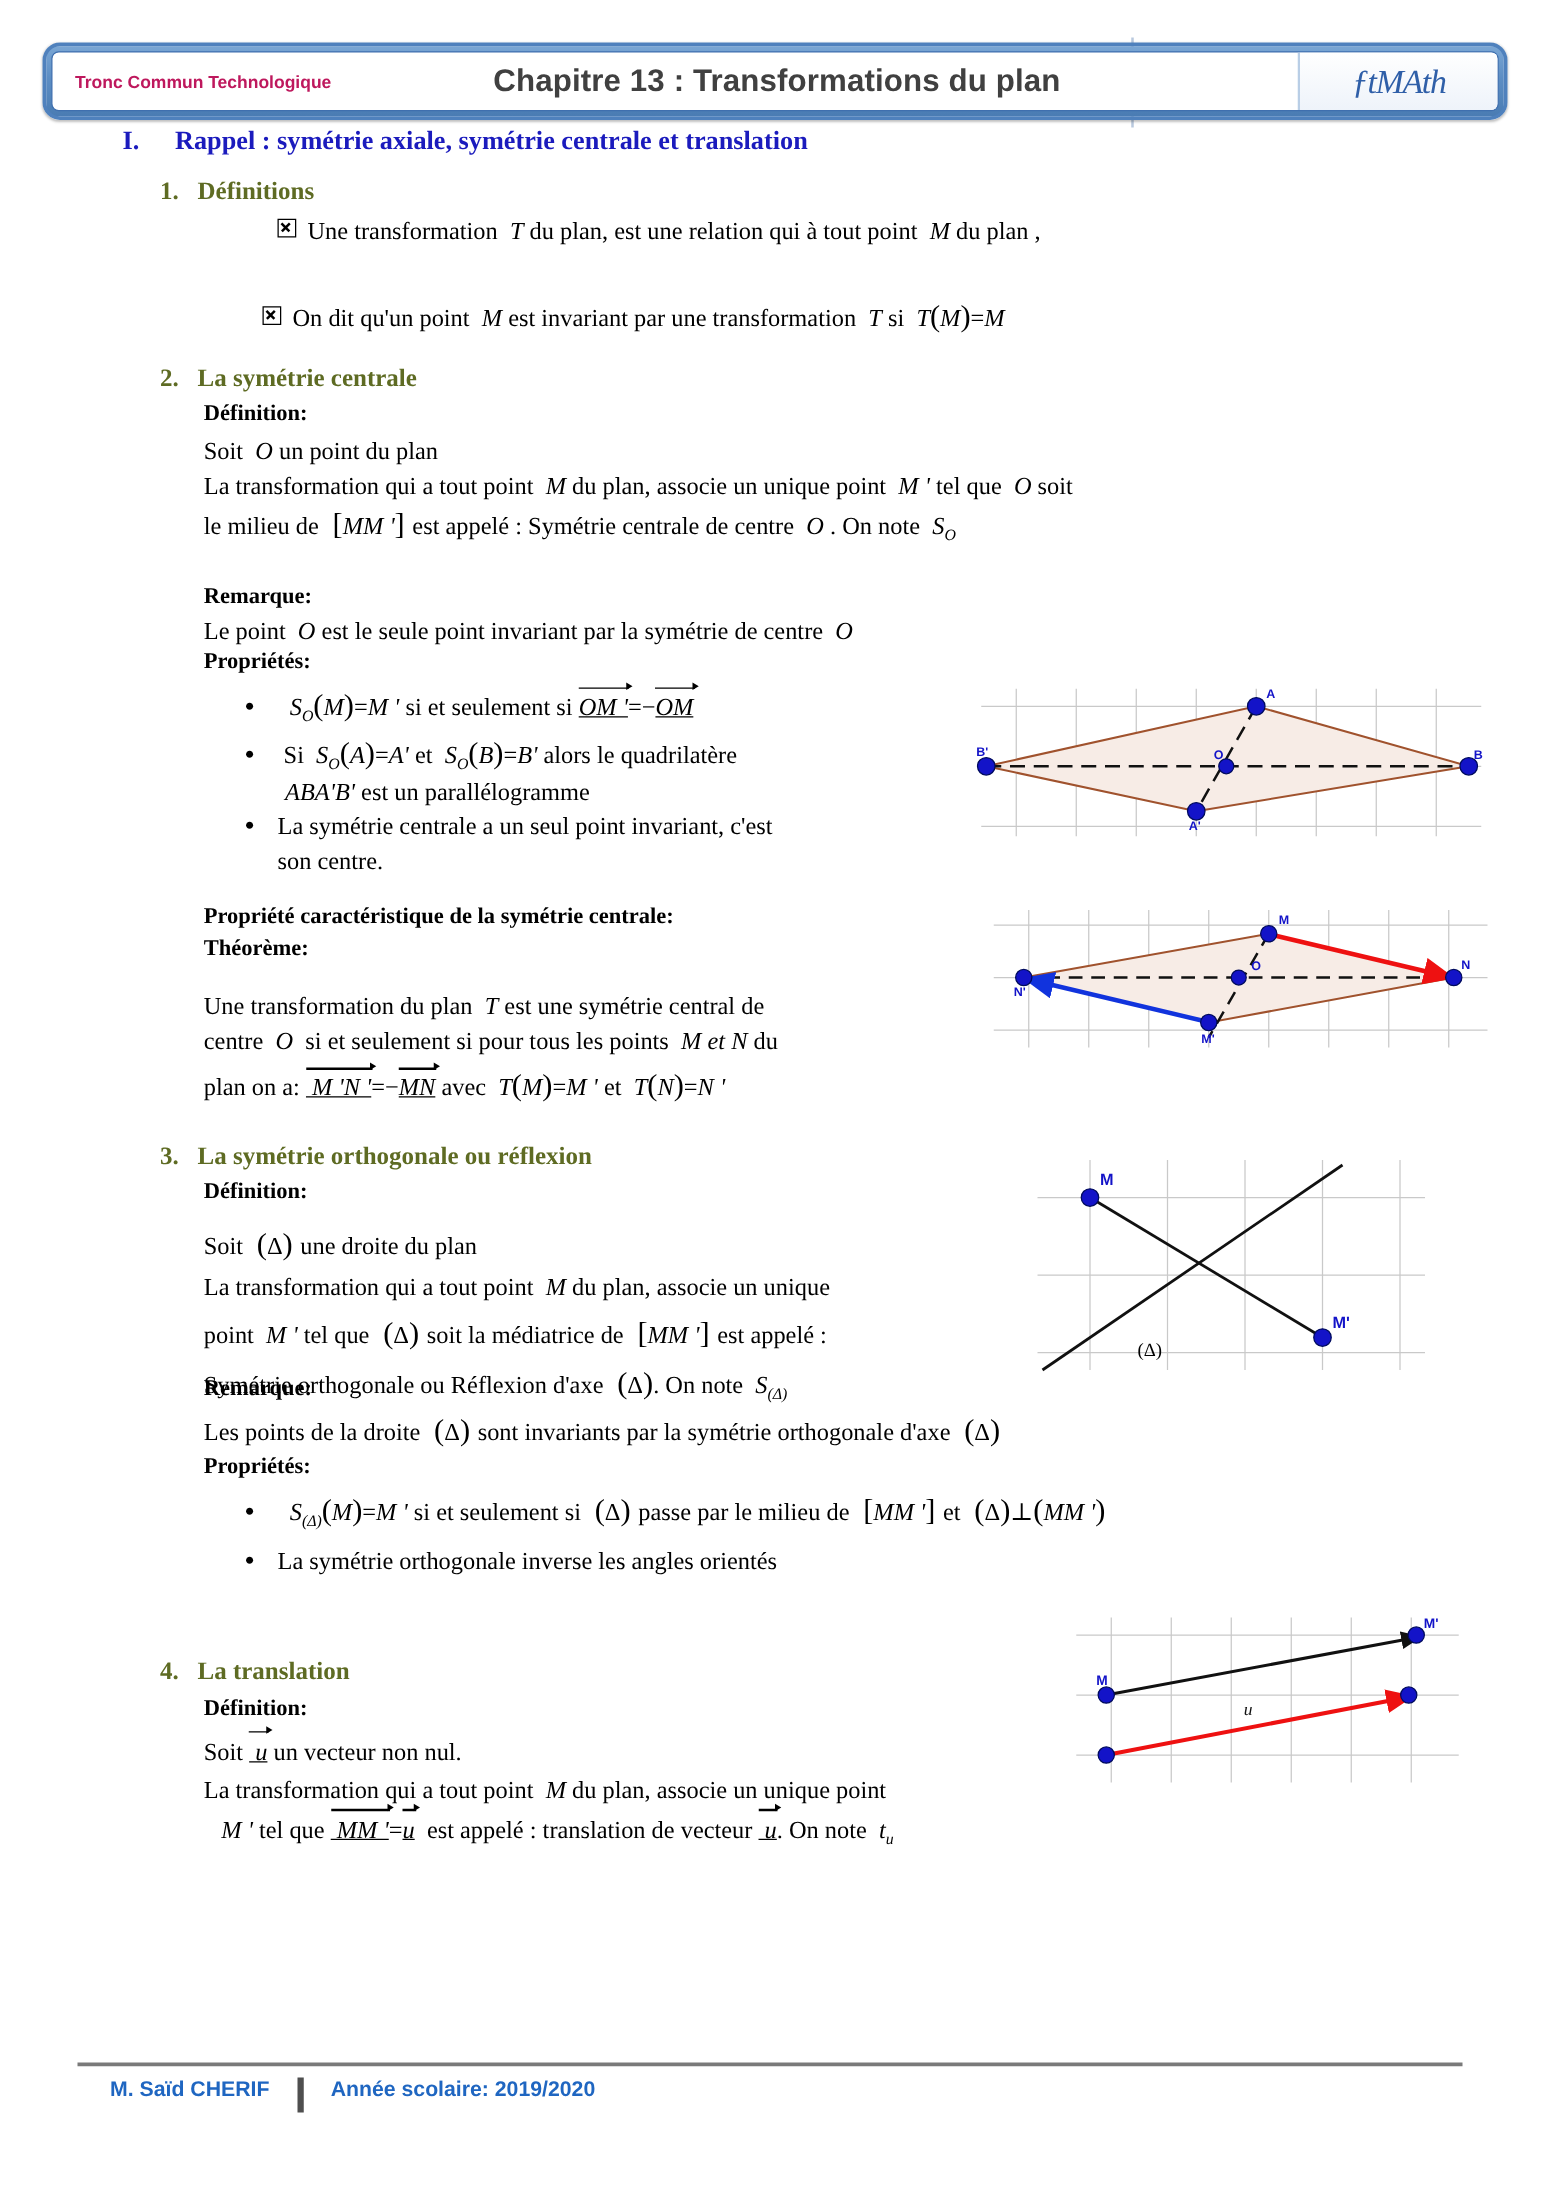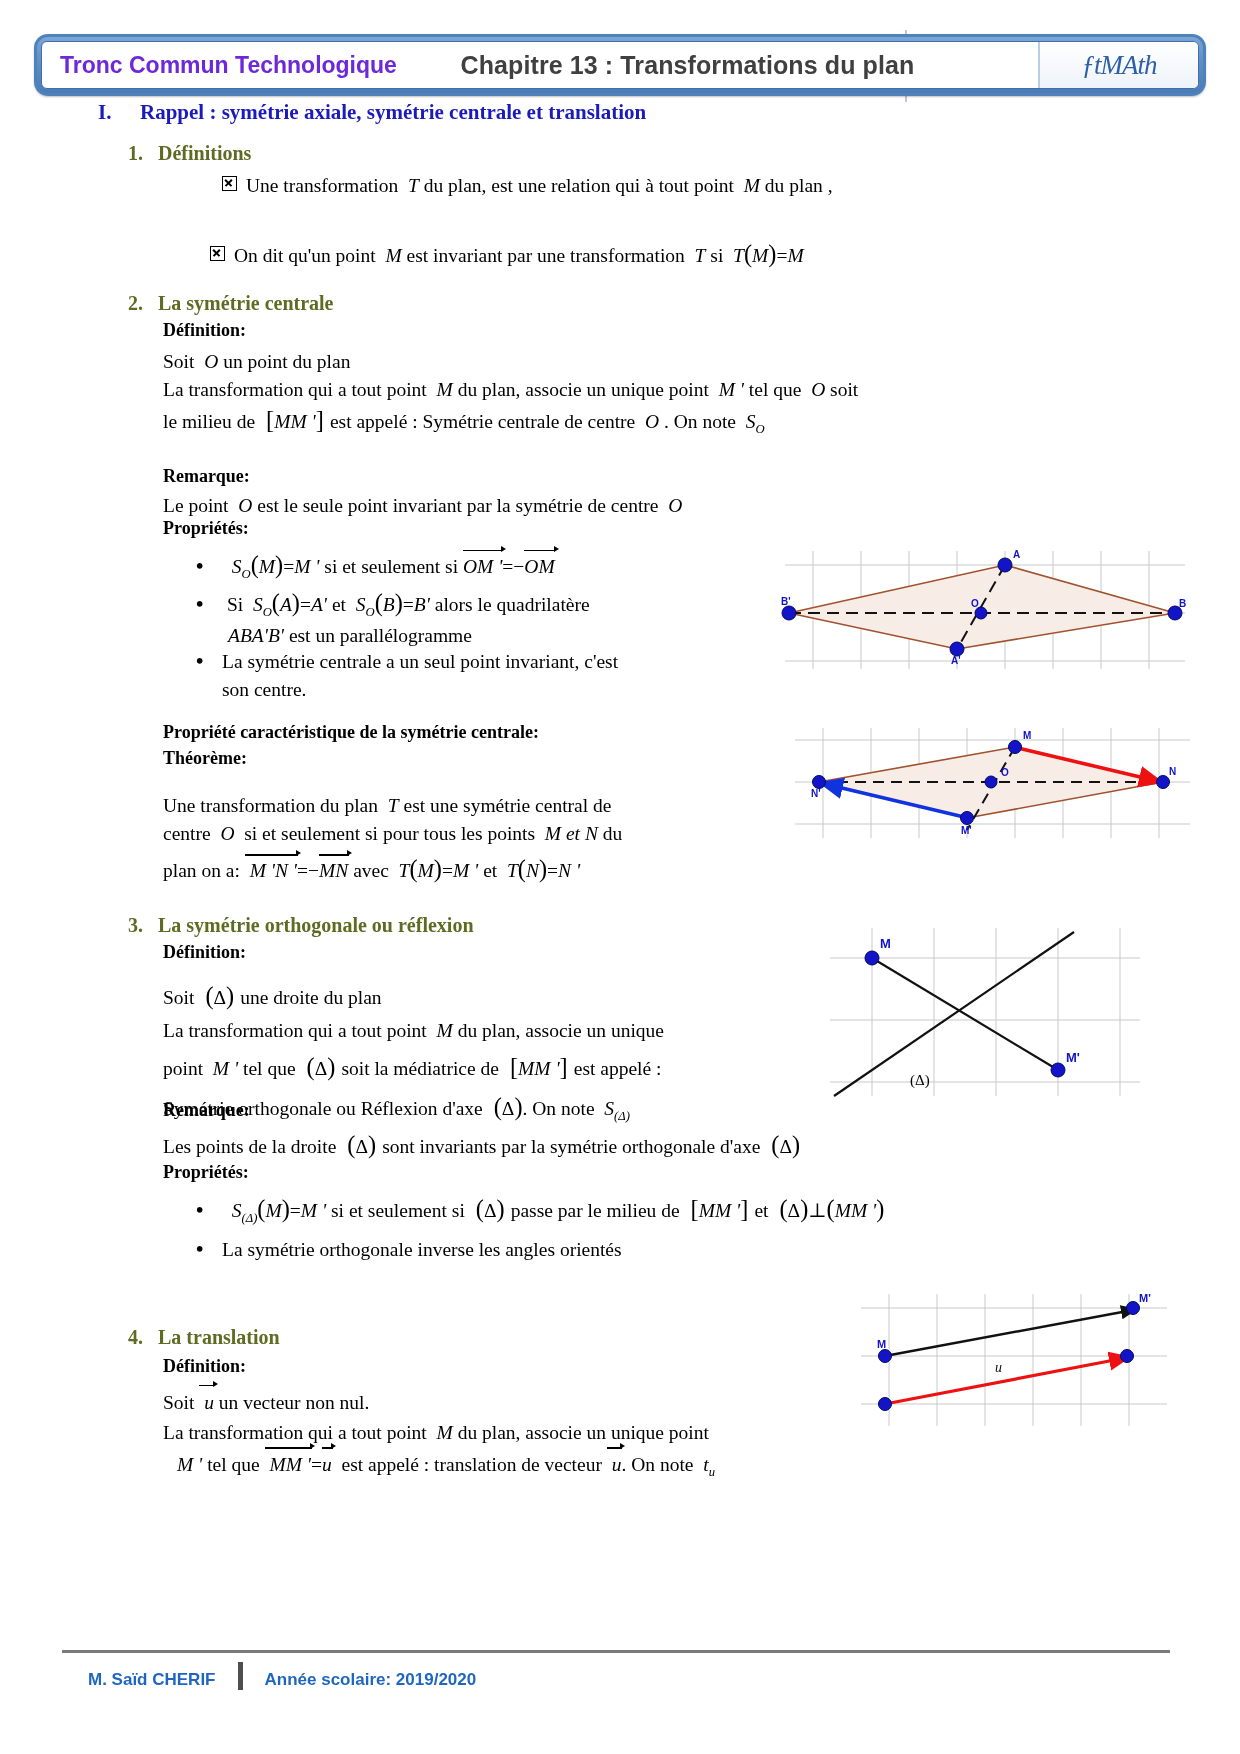--- a/index.html
+++ b/index.html
@@ -16,22 +16,22 @@
     position:absolute;inset:0;border:3px solid #4f81bd;border-radius:14px;
     background:linear-gradient(180deg,#7aa6d4 0%,#5d8ec4 45%,#4a7cb3 100%);
     box-shadow:0 1px 2px rgba(0,0,0,.25);
   }
   .hdr-inner{
     position:absolute;left:7px;top:7px;right:7px;bottom:7px;
     background:#ffffff;border:1px solid #3f6fae;border-radius:6px;
     display:flex;align-items:center;
   }
   .hdr-left{
-    color:#6d28d9;font-family:"Liberation Sans","DejaVu Sans",sans-serif;
-    font-weight:bold;font-size:23px;padding-left:18px;white-space:nowrap;
+    color:#be185d;font-family:"Liberation Sans","DejaVu Sans",sans-serif;
+    font-weight:bold;font-size:14px;padding-left:18px;white-space:nowrap;
   }
   .hdr-title{
     flex:1;text-align:center;color:#404040;
     font-family:"Liberation Sans","DejaVu Sans",sans-serif;
     font-weight:bold;font-size:25px;letter-spacing:.1px;white-space:nowrap;
     margin-left:-60px;
   }
   .hdr-logo{
     width:158px;height:100%;border-left:2px solid #b9cee6;
     display:flex;align-items:center;justify-content:center;
@@ -66,33 +66,33 @@
   .sq::before,.sq::after{
     content:"";position:absolute;left:1px;top:5px;width:9px;height:1.5px;background:#000;
   }
   .sq::before{transform:rotate(45deg);}
   .sq::after{transform:rotate(-45deg);}
   .bul{display:inline-block;width:26px;text-align:left;}
   .bul b{font-size:21px;line-height:0;}
 
   
   sub{font-size:.65em;font-style:italic;}
-  .vec{position:relative;display:inline-block;font-style:italic;padding-top:2px;}
+  .vec{position:relative;display:inline-block;font-style:italic;padding-top:2px;text-decoration:underline;}
   .vec::after{
     content:"";position:absolute;left:0;right:-1px;top:-1px;height:1.3px;background:#000;
   }
   .vec i.ah{
     position:absolute;right:-4px;top:-5px;width:0;height:0;
     border-left:5px solid #000;border-top:3px solid transparent;border-bottom:3px solid transparent;
   }
   .par{font-size:1.25em;font-weight:300;}
 
   
   .foot-rule{position:absolute;left:62px;top:1650px;width:1108px;height:3px;background:#7a7a7a;}
-  .foot{position:absolute;left:88px;top:1662px;display:flex;align-items:flex-end;
+  .foot{position:absolute;left:88px;top:1662px;display:flex;align-items:flex-start;
         font-family:"Liberation Sans","DejaVu Sans",sans-serif;font-weight:bold;font-size:17px;color:#1f66c1;}
   .foot .bar{width:5px;height:28px;background:#4f4f4f;margin:0 22px;}
 
   
   .fig{position:absolute;}
 </style>
 </head>
 <body>
 
 <div class="page">

